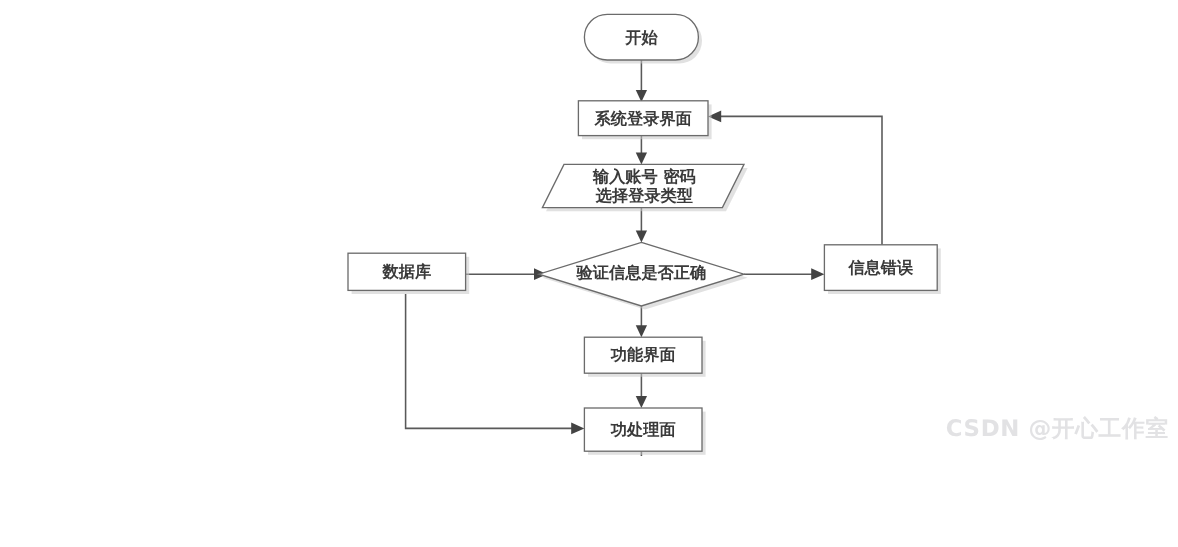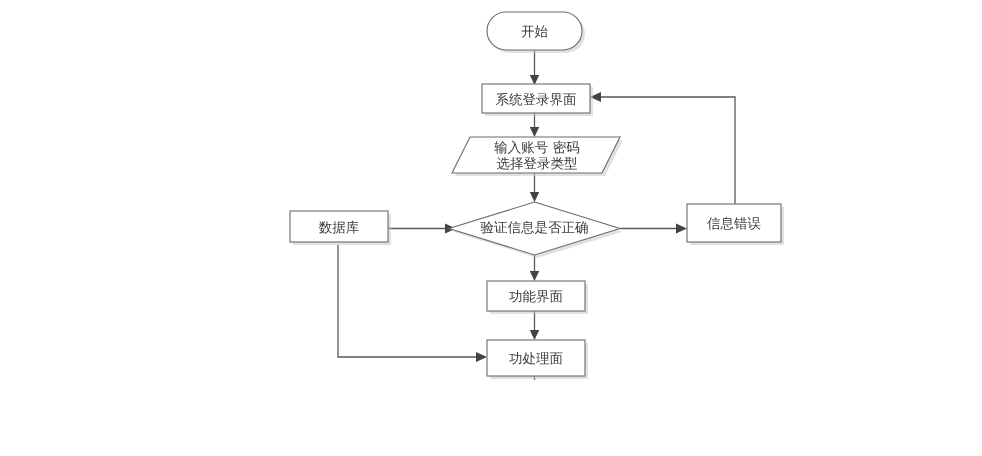--- a/index.html
+++ b/index.html
@@ -9,20 +9,21 @@
   }
   body {
     font-family: "DejaVu Sans", "Liberation Sans", sans-serif;
   }
   #canvas {
     position: relative;
     width: 982px;
     height: 380px;
     background: #ffffff;
     overflow: hidden;
+    font-weight: bold;
   }
   #flow-svg {
     position: absolute;
     left: 0;
     top: 0;
     width: 982px;
     height: 456px;
   }
   .node-shape {
     fill: #ffffff;
@@ -171,14 +172,15 @@
     </g>
 
     <g>
       <rect class="node-shadow" x="493" y="406" width="94" height="38" rx="19" ry="19"></rect>
       <rect class="node-shape" x="490" y="403" width="94" height="38" rx="19" ry="19"></rect>
       <text class="node-label" x="537" y="423">结束</text>
     </g>
 
   </svg>
 
+  <div class="watermark">CSDN @开心工作室</div>
 
 </div>
 
 </body></html>

